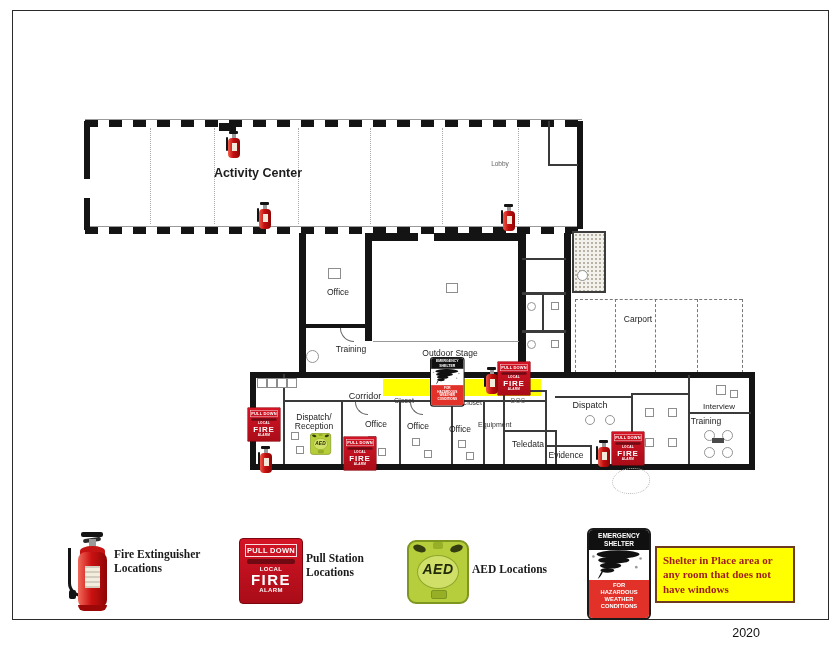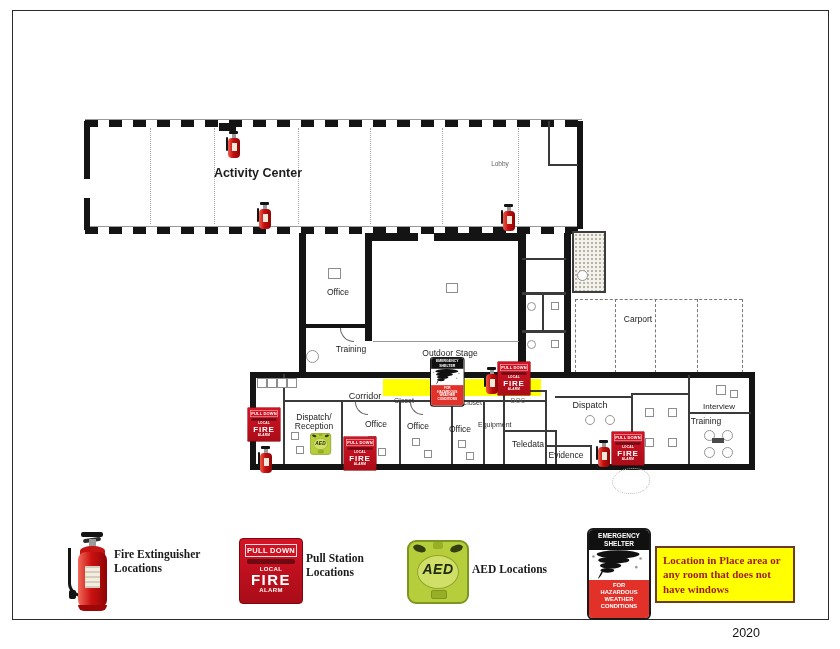--- a/index.html
+++ b/index.html
@@ -400,16 +400,16 @@
             </g>
           </svg></div>
       <div class="sh-bot">
           <div>FOR</div>
           <div>HAZARDOUS</div>
           <div>WEATHER</div>
           <div>CONDITIONS</div>
         </div>
     </div>
   </div>
-  <div class="abs notebox" style="left:655px;top:546px;width:124px;">Location in Place area or any room that does not have windows</div>
+  <div class="abs notebox" style="left:655px;top:546px;width:124px;">Shelter in Place area or any room that does not have windows</div>
 
   <div class="abs year" style="left:700px;top:626px;width:60px;text-align:right;">2020</div>
 </div>
 
 </body></html>

